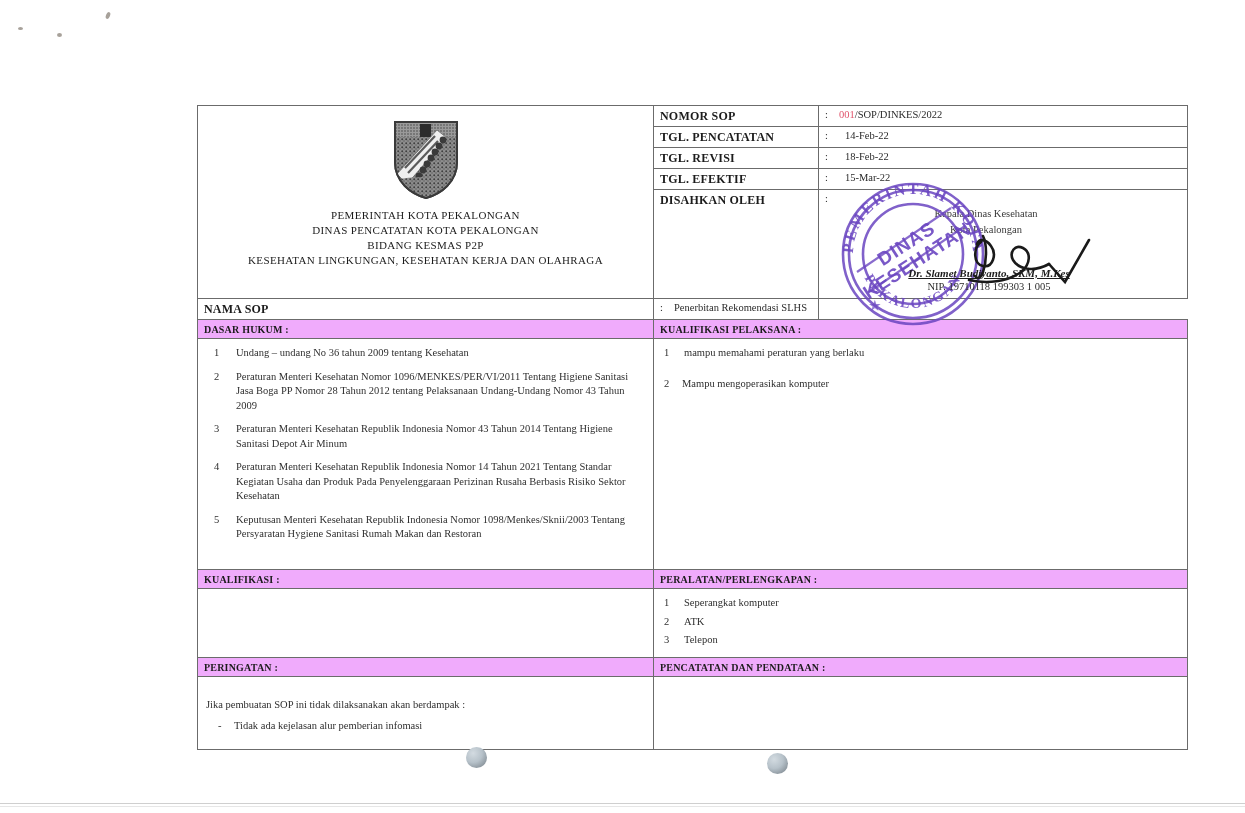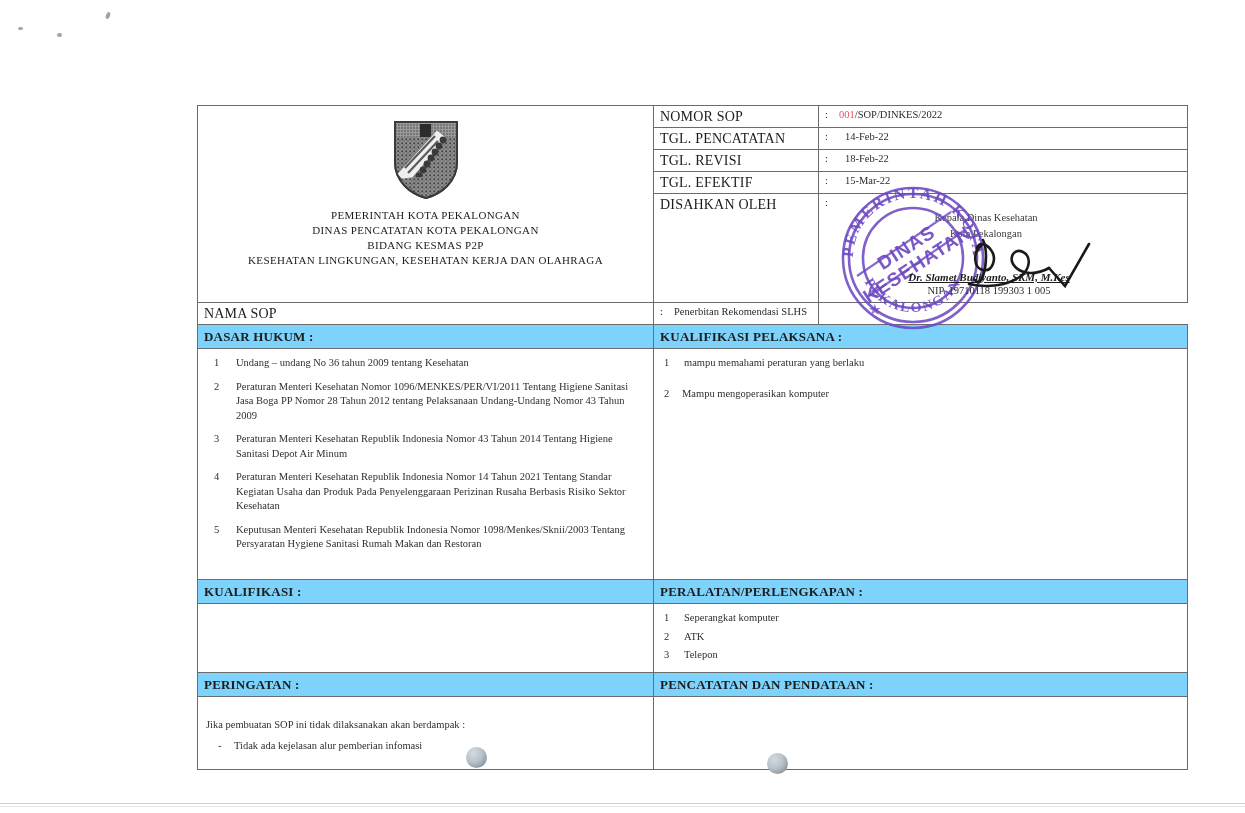--- a/index.html
+++ b/index.html
@@ -66,23 +66,23 @@
     table-layout: fixed;
     background: #fff;
   }
   #sop-table td, #sop-table th {
     border: 1px solid #6b6b6b;
     vertical-align: top;
     padding: 0;
   }
 
   .hdr-band {
-    background: #7dd3fc;
+    background: #f0abfc;
     font-weight: bold;
-    font-size: 13px;
+    font-size: 10px;
     letter-spacing: .2px;
     padding: 4px 6px 3px 6px !important;
     color: #1c1c1c;
     font-family: "Liberation Serif", serif;
   }
 
   
   .ident-cell {
     text-align: center;
     padding: 8px 10px 10px 10px !important;
@@ -96,22 +96,22 @@
     letter-spacing: .35px;
     line-height: 15px;
     color: #1c1c1c;
   }
 
   
   #coat-of-arms { display:block; margin: 4px auto 0 auto; }
 
   
   .meta-label {
-    font-weight: normal;
-    font-size: 14px;
+    font-weight: bold;
+    font-size: 12px;
     letter-spacing: .2px;
     padding: 3px 6px 2px 6px !important;
     white-space: nowrap;
     color: #1c1c1c;
   }
   .meta-value {
     font-size: 10.5px;
     padding: 3px 6px 2px 6px !important;
     color: #2a2a2a;
     position: relative;

